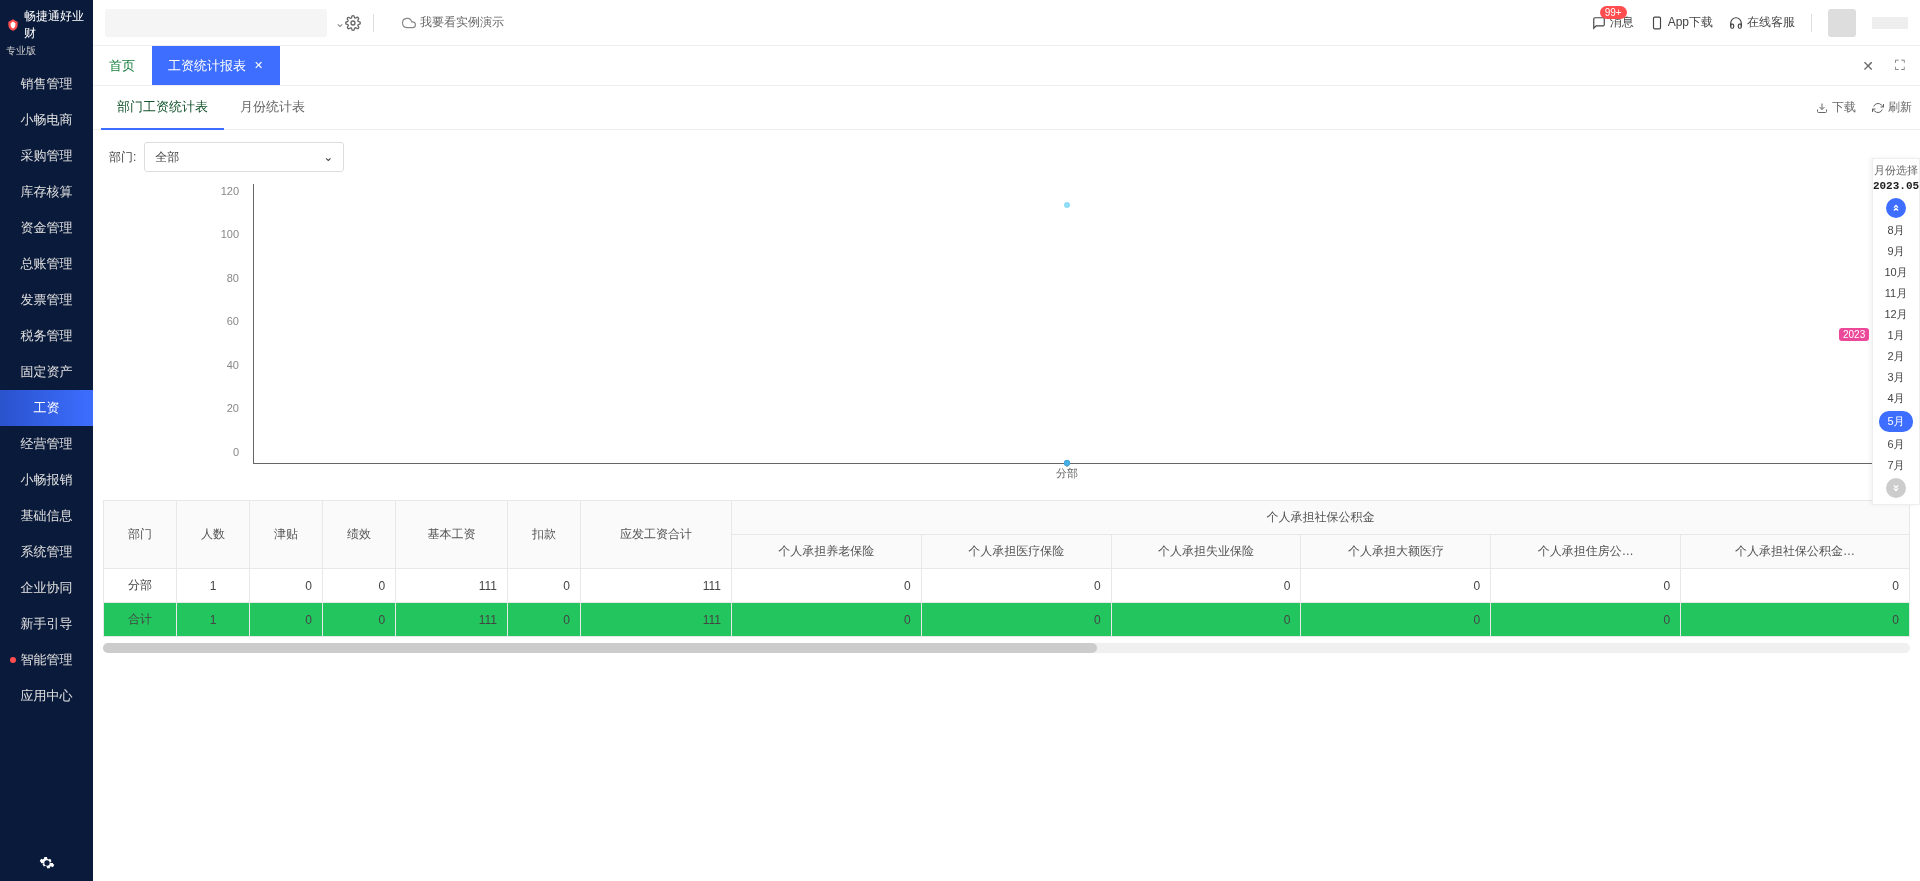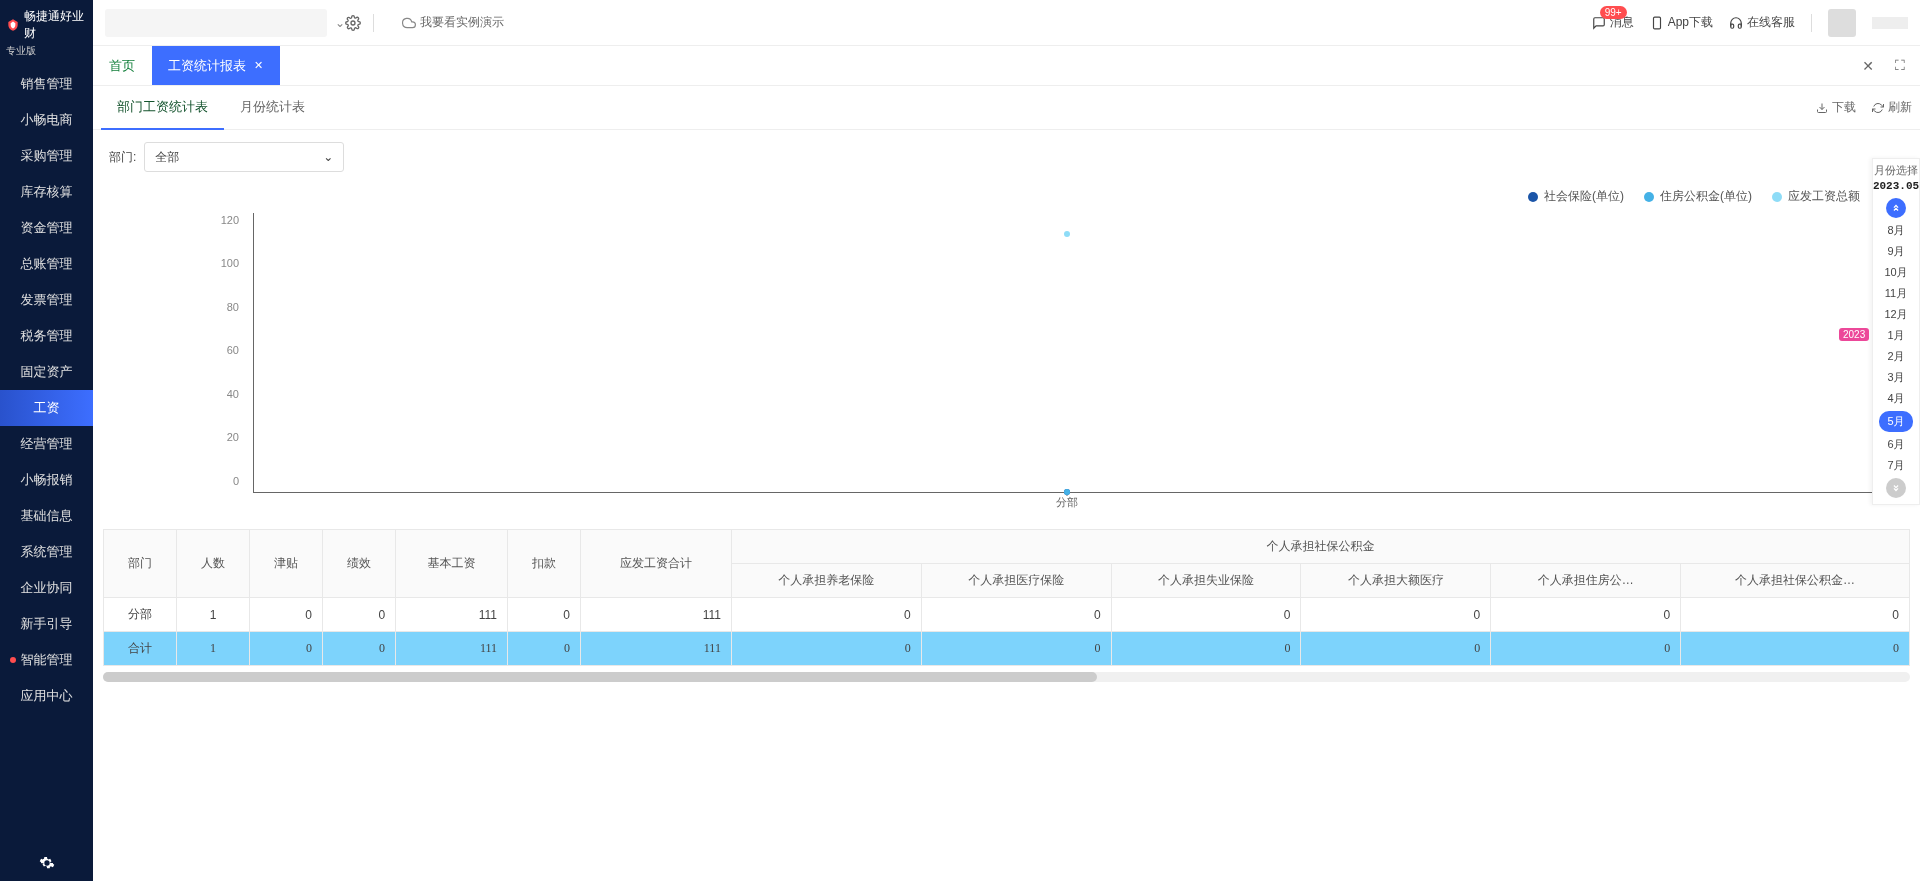--- a/index.html
+++ b/index.html
@@ -68,21 +68,21 @@
 .x-label { position:absolute; bottom:-18px; left:50%; transform:translateX(-50%); font-size:11px; color:#666; }
 .data-point { position:absolute; width:6px; height:6px; border-radius:50%; transform:translate(-50%,50%); }
 
 
 .table-wrap { margin:16px 10px 0; overflow-x:auto; }
 .tbl { border-collapse:collapse; min-width:100%; font-size:12px; }
 .tbl th, .tbl td { border:1px solid #e8e8e8; padding:8px 10px; white-space:nowrap; background:#fff; }
 .tbl th { background:#fafafa; color:#555; text-align:center; font-weight:normal; }
 .tbl td { text-align:right; color:#444; }
 .tbl td.txt { text-align:center; }
-.tbl tr.total td { background:#7dd3fc;font-family:Liberation Serif, serif; }
+.tbl tr.total td { background:#22c55e; }
 .hscroll { height:10px; margin:6px 10px 0; background:#f0f0f0; border-radius:5px; position:relative; }
 .hscroll-thumb { position:absolute; height:100%; background:#ccc; border-radius:5px; left:0; width:55%; }
 
 
 .month-picker { position:absolute; right:0; top:72px; width:48px; background:#fff; border:1px solid #eee; display:flex; flex-direction:column; align-items:center; font-size:11px; padding:4px 0; box-shadow:-2px 0 4px rgba(0,0,0,0.05); }
 .mp-title { color:#666; }
 .mp-year { font-weight:bold; color:#222; margin:2px 14px 4px;font-family:Liberation Mono, monospace; }
 .mp-btn { width:20px; height:20px; border-radius:50%; background:#3d6eff; color:#fff; display:flex; align-items:center; justify-content:center; cursor:pointer; margin:2px 0; }
 .mp-btn.gray { background:#ccc; }
 .mp-month { padding:3px 0; cursor:pointer; color:#444; width:100%; text-align:center; position:relative; }
@@ -222,34 +222,20 @@
 
       <div class="filter-row">
         <span class="filter-label">部门:</span>
         <div class="select">
           <span>全部</span>
           <span>⌄</span>
         </div>
       </div>
 
       <div class="chart-wrap">
-        <div class="legend" id="legend-host">
-            <div class="legend-item">
-              <span class="legend-dot" style="background: rgb(27, 85, 168);"></span>
-              <span>社会保险(单位)</span>
-            </div>
-            <div class="legend-item">
-              <span class="legend-dot" style="background: rgb(68, 177, 230);"></span>
-              <span>住房公积金(单位)</span>
-            </div>
-            <div class="legend-item">
-              <span class="legend-dot" style="background: rgb(142, 220, 247);"></span>
-              <span>应发工资总额</span>
-            </div>
-          </div>
         <div class="chart-area">
           <div class="y-axis" id="y-axis">
               <div class="y-tick" style="bottom: 0%;">0</div>
               <div class="y-tick" style="bottom: 15.5556%;">20</div>
               <div class="y-tick" style="bottom: 31.1111%;">40</div>
               <div class="y-tick" style="bottom: 46.6667%;">60</div>
               <div class="y-tick" style="bottom: 62.2222%;">80</div>
               <div class="y-tick" style="bottom: 77.7778%;">100</div>
               <div class="y-tick" style="bottom: 93.3333%;">120</div>
             </div>

